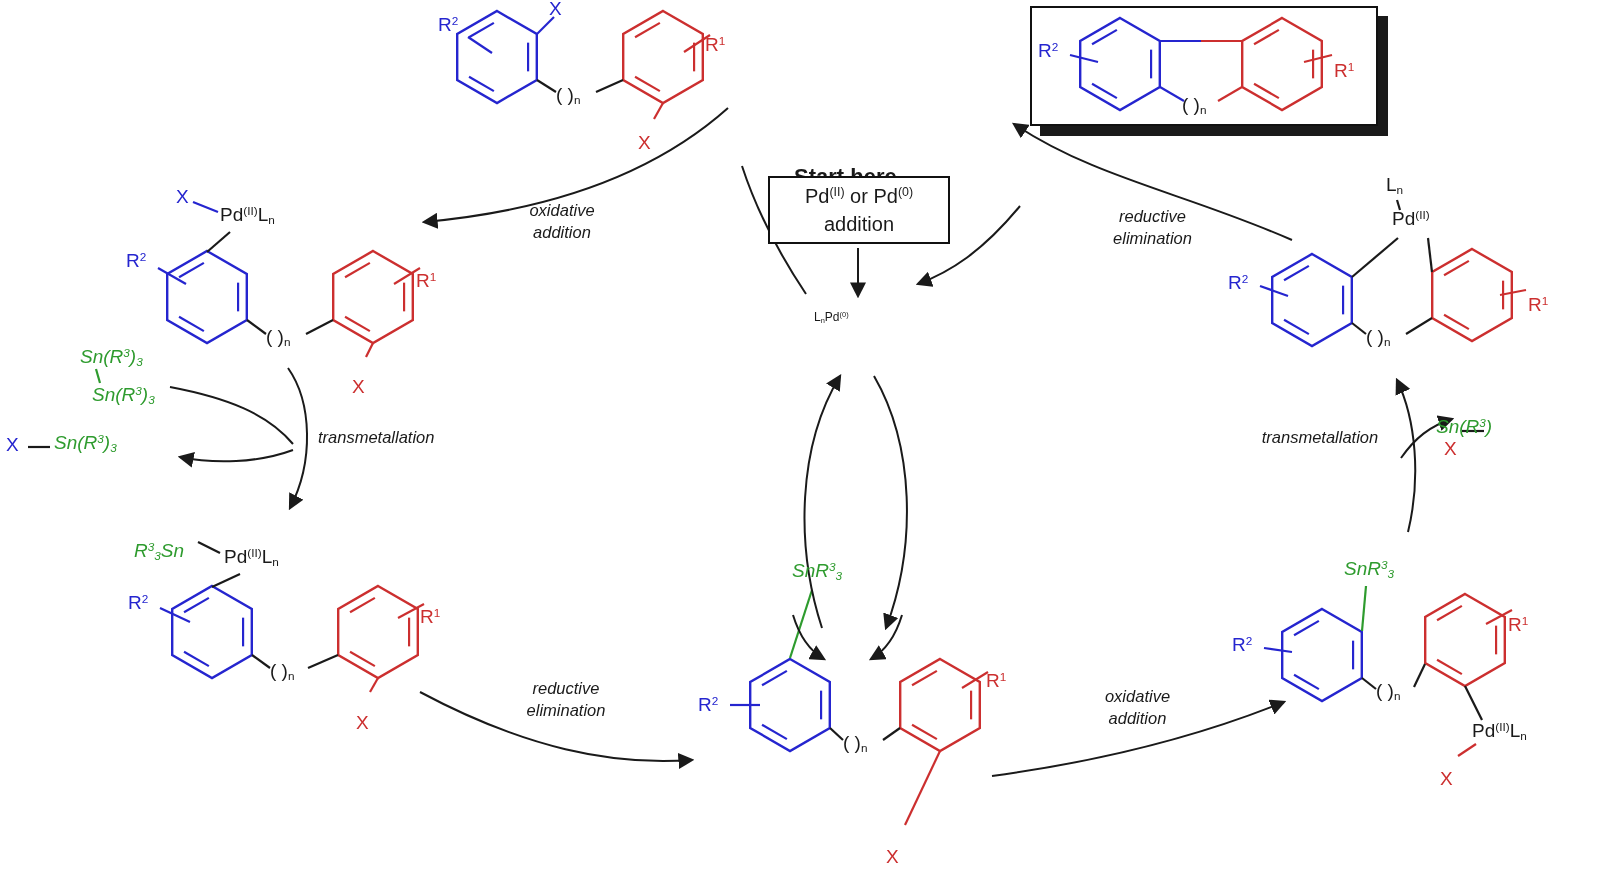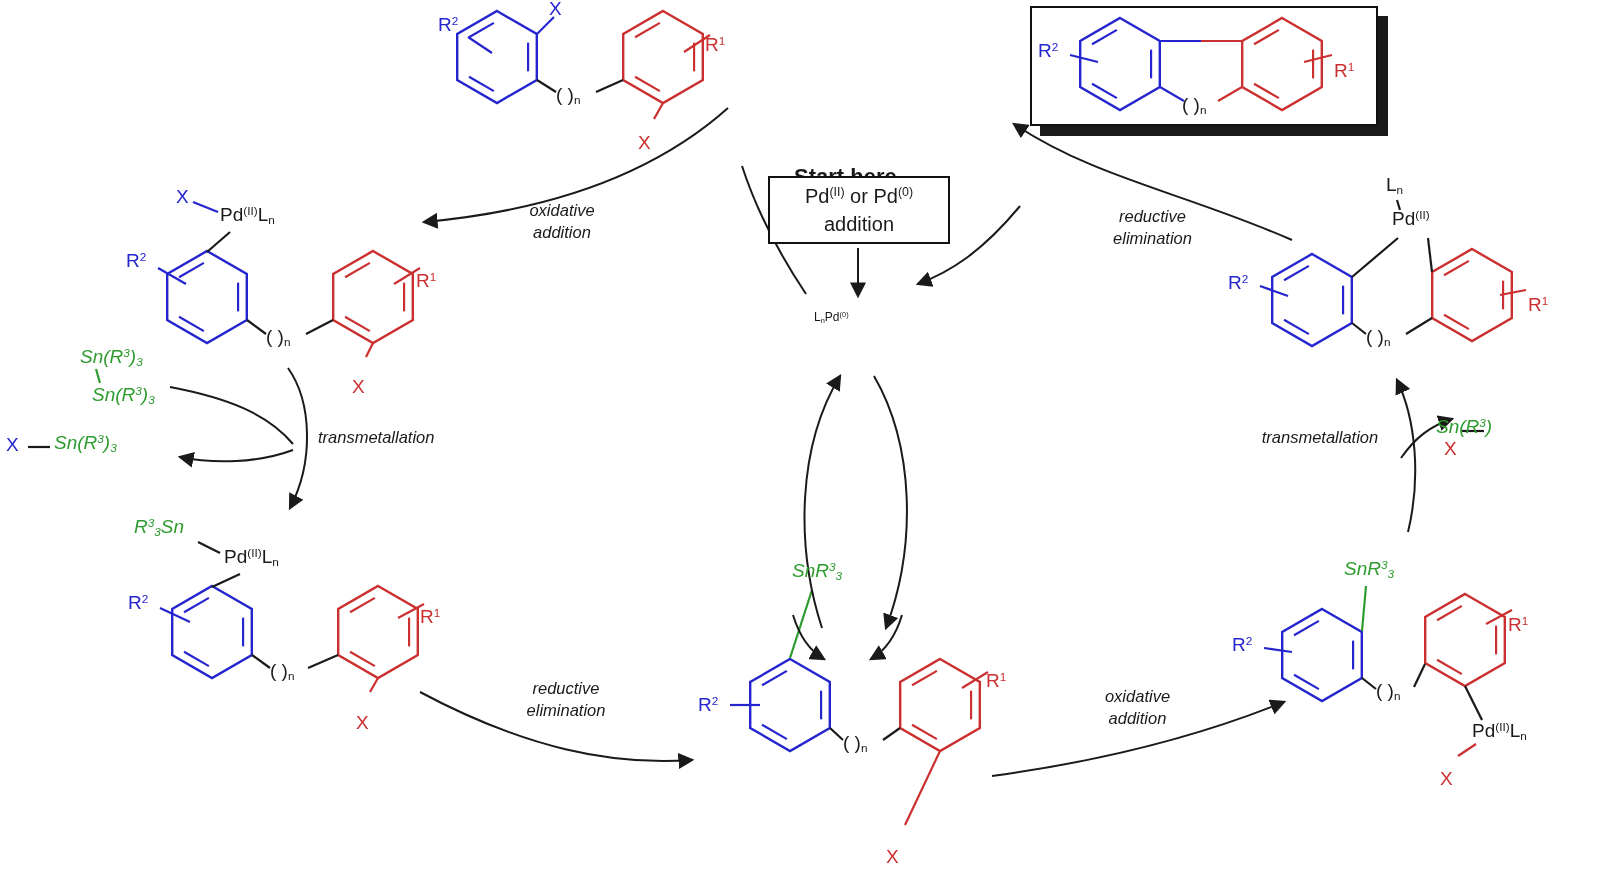--- a/index.html
+++ b/index.html
@@ -231,21 +231,21 @@
   <div class="lbl c-blue" style="left:126px;top:250px">R<sup>2</sup></div>
   <div class="lbl c-red" style="left:416px;top:250px">R<sup>1</sup></div>
   <div class="lbl c-ink" style="left:266px;top:326px">( )<sub>n</sub></div>
   <div class="lbl c-red" style="left:352px;top:356px">X</div>
 
   <div class="lbl c-green" style="left:80px;top:346px">Sn(R<sup>3</sup>)<sub>3</sub></div>
   <div class="lbl c-green" style="left:92px;top:384px">Sn(R<sup>3</sup>)<sub>3</sub></div>
   <div class="lbl c-blue" style="left:6px;top:434px">X</div>
   <div class="lbl c-green" style="left:54px;top:432px">Sn(R<sup>3</sup>)<sub>3</sub></div>
 
-  <div class="lbl c-green" style="left:134px;top:516px">R<sup>3</sup><sub>3</sub>Sn</div>
+  <div class="lbl c-green" style="left:134px;top:540px">R<sup>3</sup><sub>3</sub>Sn</div>
   <div class="lbl c-ink" style="left:224px;top:546px">Pd<sup>(II)</sup>L<sub>n</sub></div>
   <div class="lbl c-blue" style="left:128px;top:592px">R<sup>2</sup></div>
   <div class="lbl c-red" style="left:420px;top:586px">R<sup>1</sup></div>
   <div class="lbl c-ink" style="left:270px;top:660px">( )<sub>n</sub></div>
   <div class="lbl c-red" style="left:356px;top:692px">X</div>
 
   <div class="lbl c-green" style="left:792px;top:560px">SnR<sup>3</sup><sub>3</sub></div>
   <div class="lbl c-blue" style="left:698px;top:694px">R<sup>2</sup></div>
   <div class="lbl c-red" style="left:986px;top:650px">R<sup>1</sup></div>
   <div class="lbl c-ink" style="left:843px;top:732px">( )<sub>n</sub></div>

